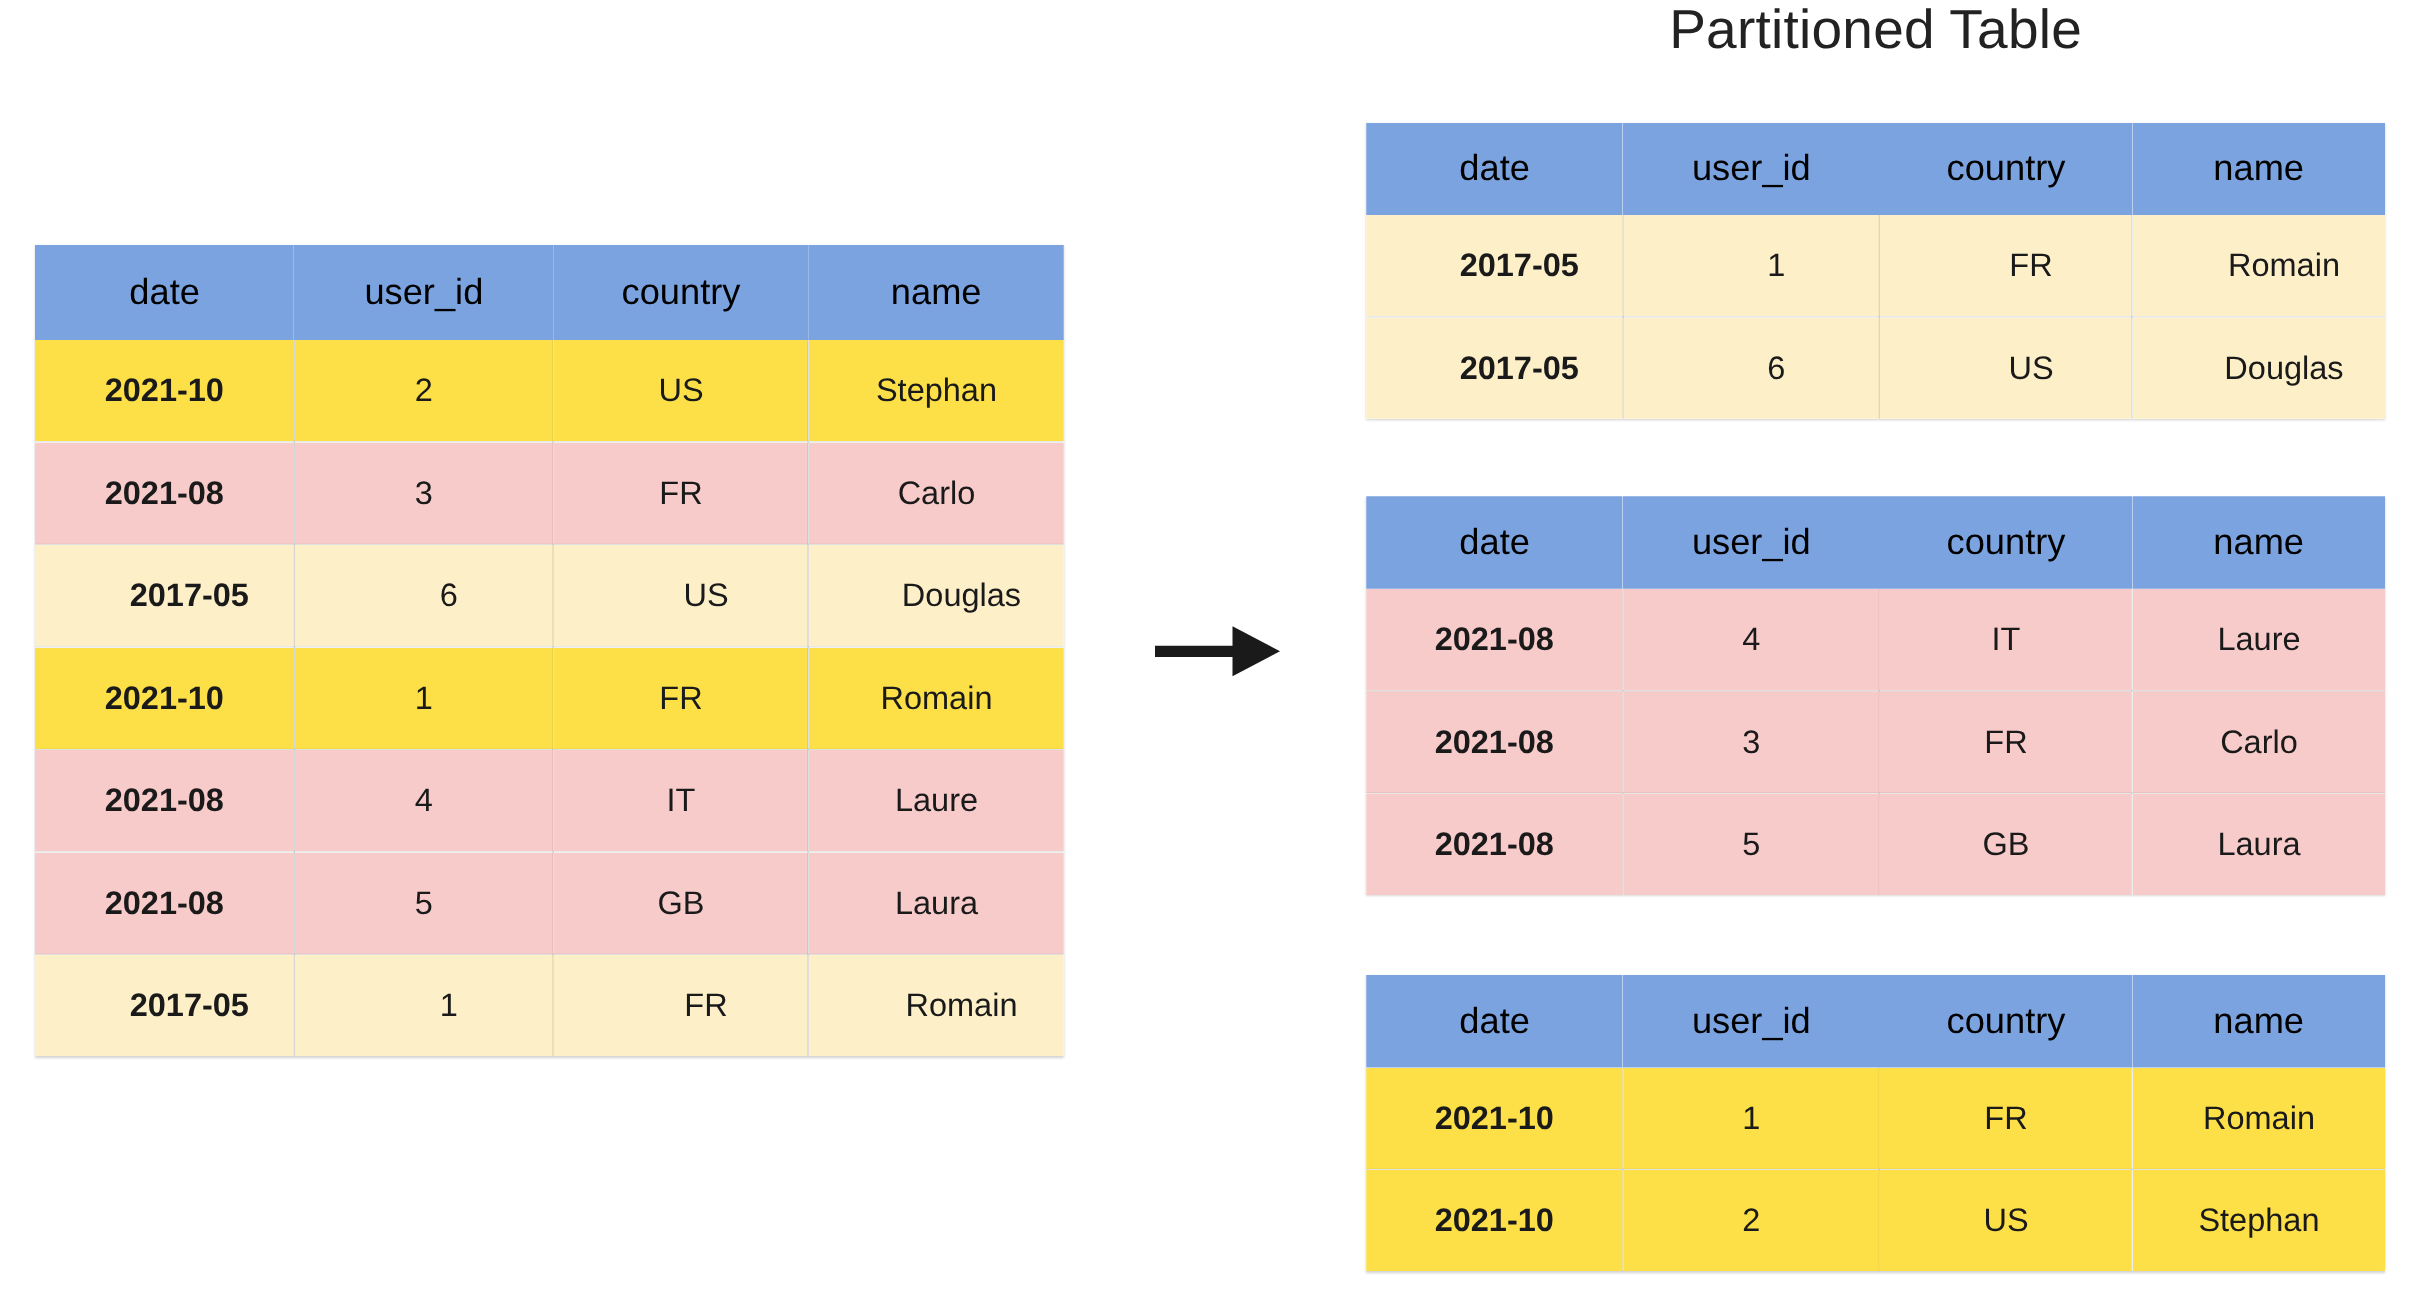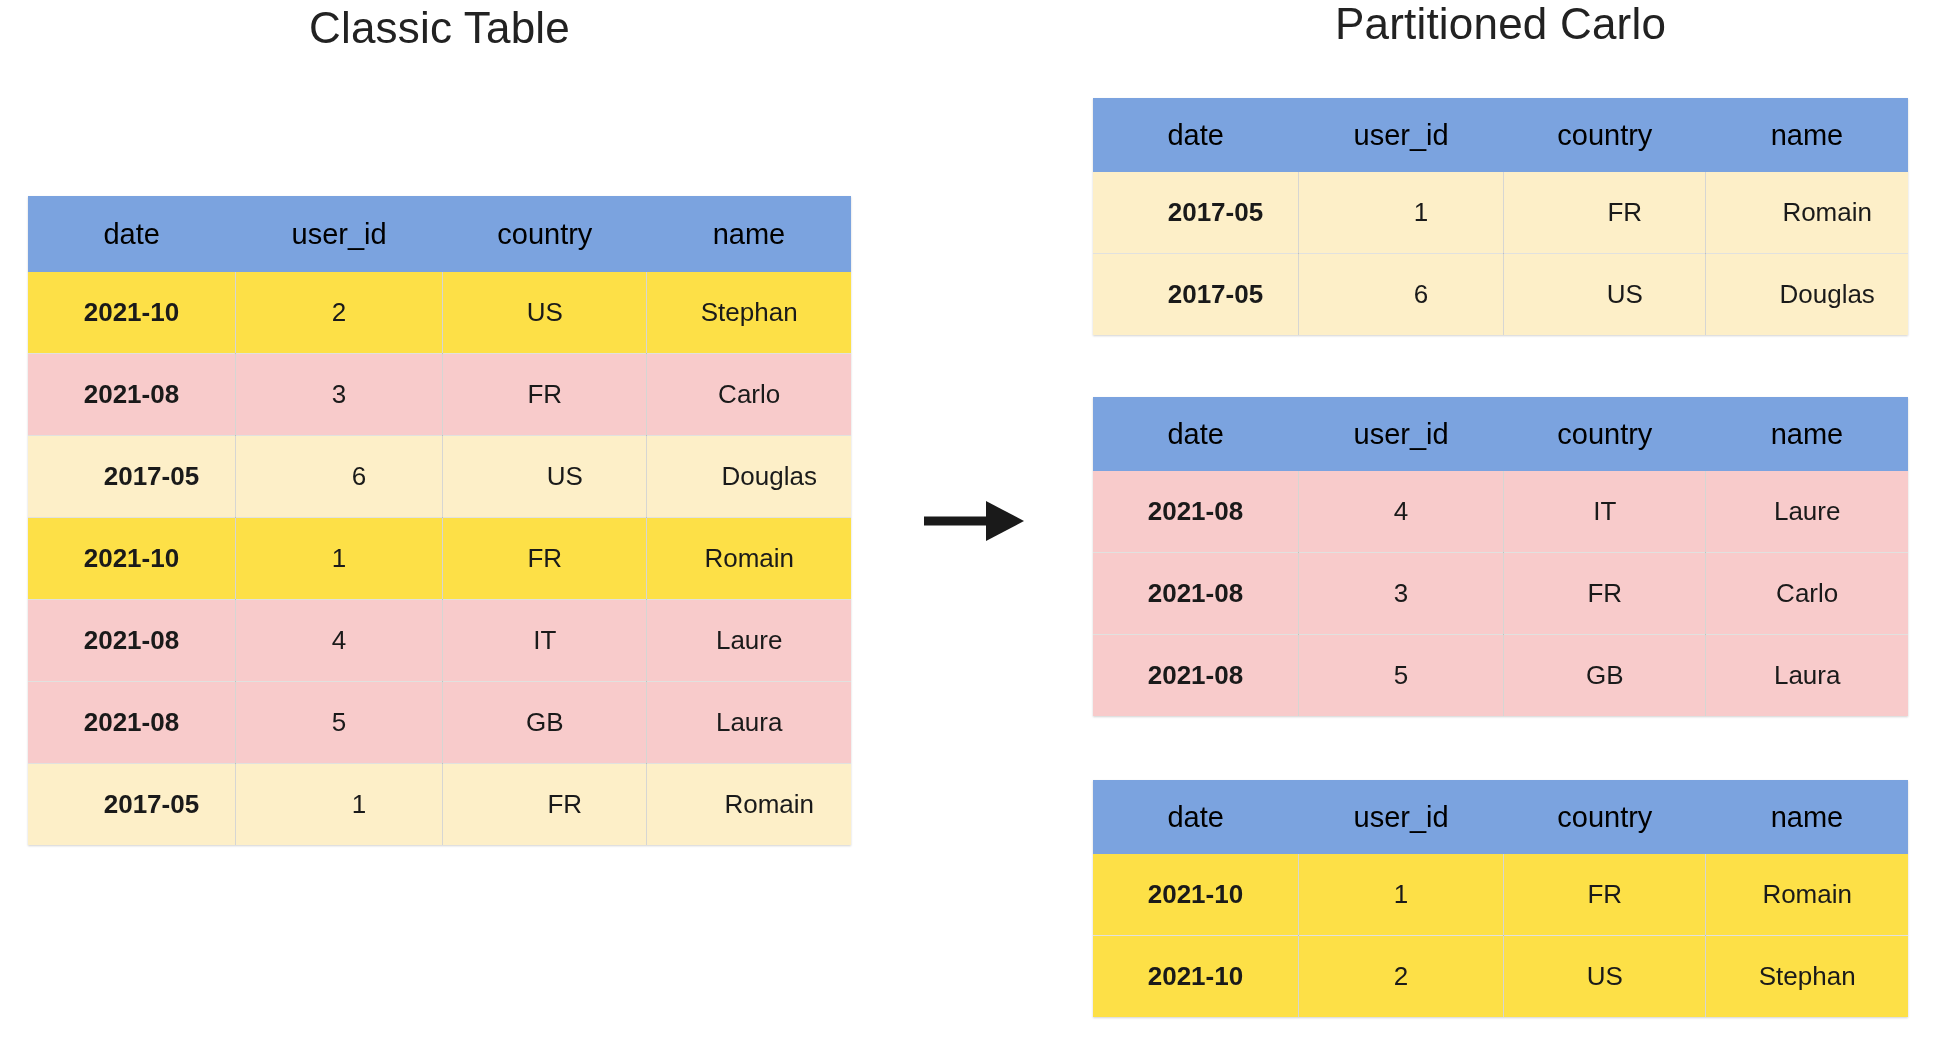--- a/index.html
+++ b/index.html
@@ -115,23 +115,22 @@
     top: 486px;
     width: 110px;
     height: 70px;
   }
 </style>
 </head>
 <body>
 
 <div class="stage">
 
-  <div class="title" id="classic-title">Classic Table</div>
-
-  <div class="title" id="partitioned-title">Partitioned Carlo</div>
+
+  <div class="title" id="partitioned-title">Partitioned Table</div>
 
   <table class="tbl" id="classic-table">
     <colgroup>
       <col class="col-date">
         <col class="col-userid">
         <col class="col-country">
         <col class="col-name">
     </colgroup>
     <thead>
       <tr>

